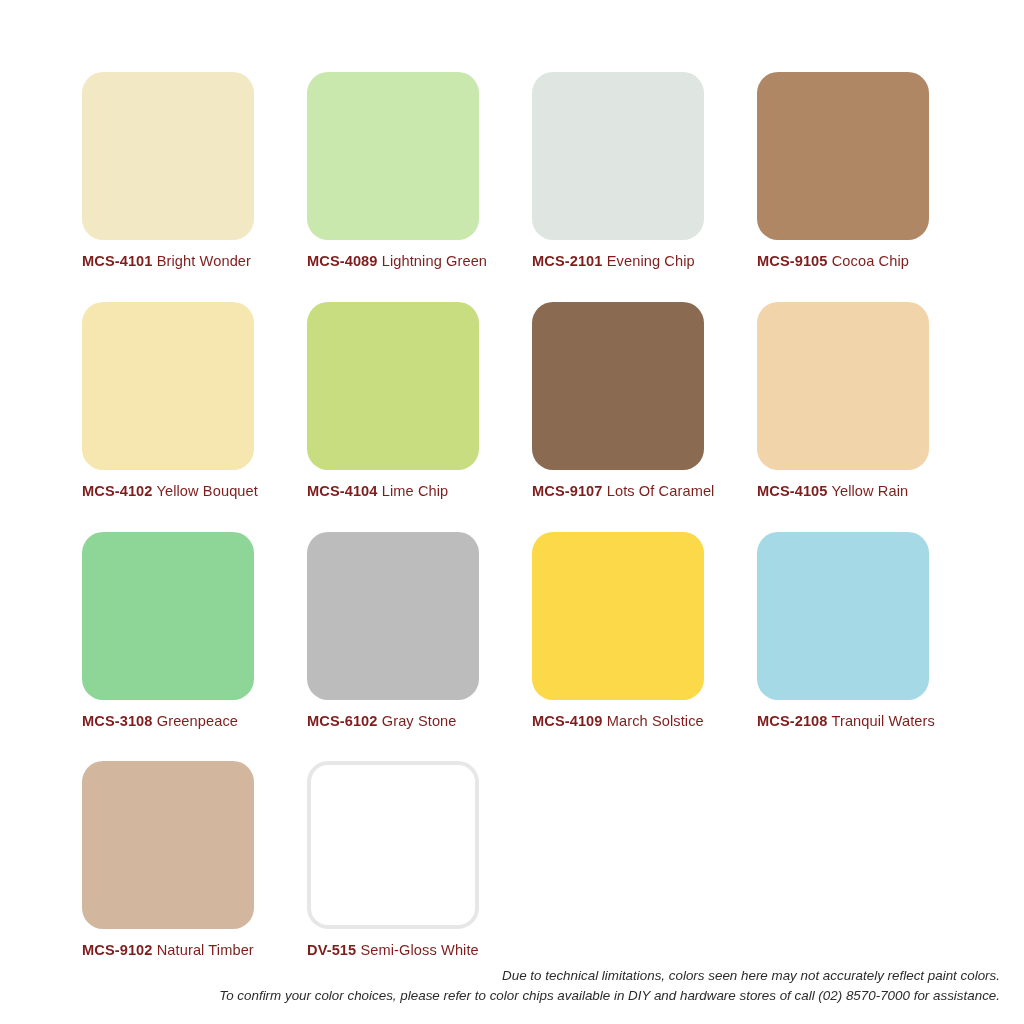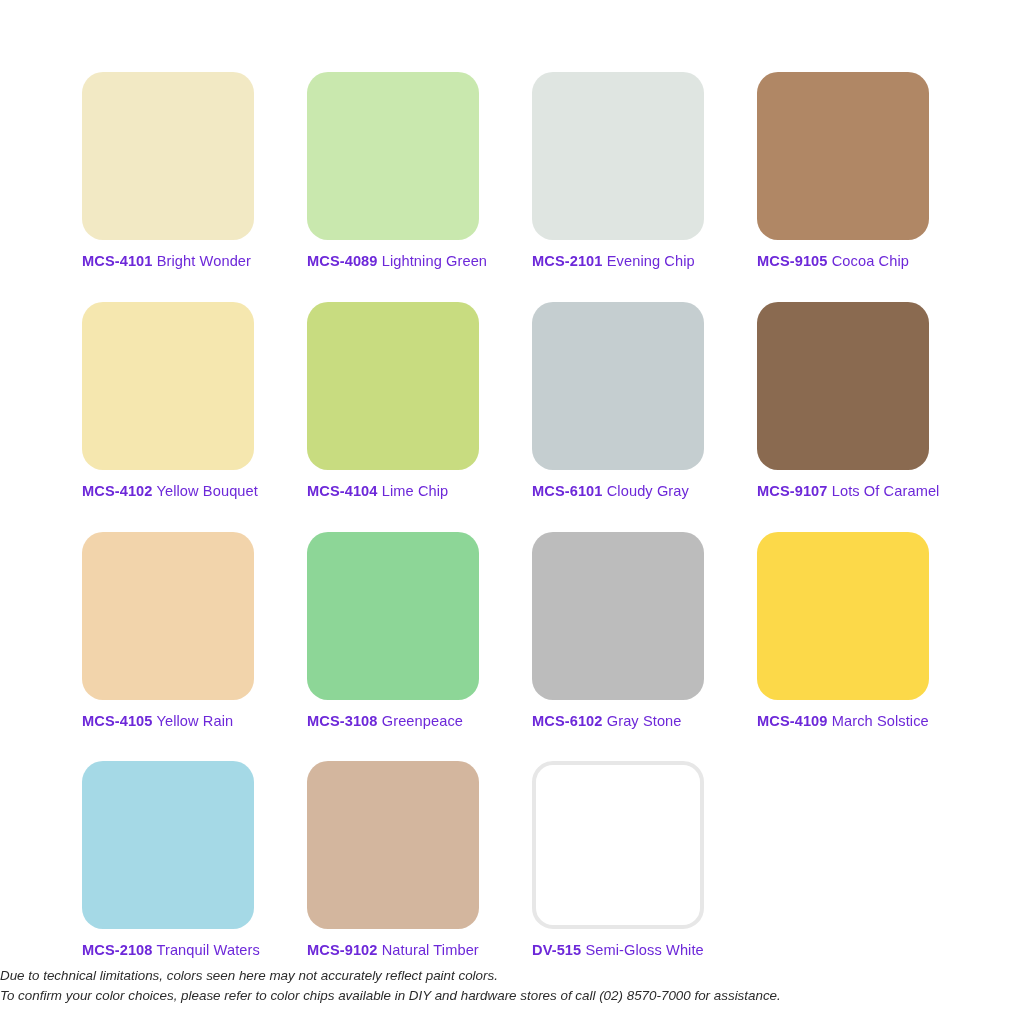--- a/index.html
+++ b/index.html
@@ -52,37 +52,37 @@
     border: 4px solid #e7e7e7;
     background: #ffffff;
   }
 
   .chip-label {
     margin-top: 13px;
     font-size: 14.6px;
     line-height: 1.15;
     letter-spacing: 0.1px;
     white-space: nowrap;
-    color: #6d28d9;
+    color: #7f1d1d;
   }
 
   .chip-code {
     font-weight: 700;
   }
 
   .chip-name {
     font-weight: 400;
   }
 
   .footer {
     position: absolute;
     left: 0;
     top: 966px;
     width: 1000px;
-    text-align: left;
+    text-align: right;
   }
 
   .footer-line {
     font-style: italic;
     font-size: 13.4px;
     line-height: 20px;
     color: #2b2b2b;
     white-space: nowrap;
   }
 </style>
@@ -108,24 +108,20 @@
         <div class="chip" style="background: rgb(176, 135, 101);"></div>
         <div class="chip-label"><span class="chip-code">MCS-9105</span> <span class="chip-name">Cocoa Chip</span></div>
       </div>
       <div class="swatch-cell">
         <div class="chip" style="background: rgb(245, 231, 175);"></div>
         <div class="chip-label"><span class="chip-code">MCS-4102</span> <span class="chip-name">Yellow Bouquet</span></div>
       </div>
       <div class="swatch-cell">
         <div class="chip" style="background: rgb(200, 220, 128);"></div>
         <div class="chip-label"><span class="chip-code">MCS-4104</span> <span class="chip-name">Lime Chip</span></div>
-      </div>
-      <div class="swatch-cell">
-        <div class="chip" style="background: rgb(197, 206, 208);"></div>
-        <div class="chip-label"><span class="chip-code">MCS-6101</span> <span class="chip-name">Cloudy Gray</span></div>
       </div>
       <div class="swatch-cell">
         <div class="chip" style="background: rgb(138, 106, 80);"></div>
         <div class="chip-label"><span class="chip-code">MCS-9107</span> <span class="chip-name">Lots Of Caramel</span></div>
       </div>
       <div class="swatch-cell">
         <div class="chip" style="background: rgb(242, 212, 171);"></div>
         <div class="chip-label"><span class="chip-code">MCS-4105</span> <span class="chip-name">Yellow Rain</span></div>
       </div>
       <div class="swatch-cell">

